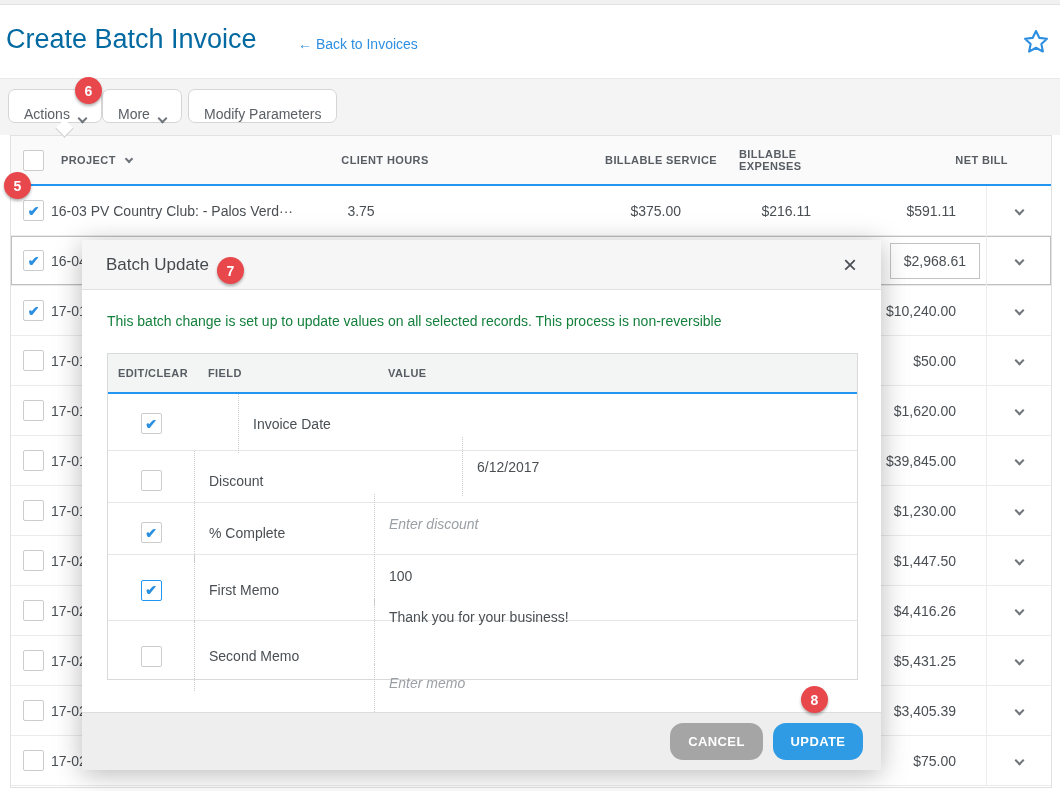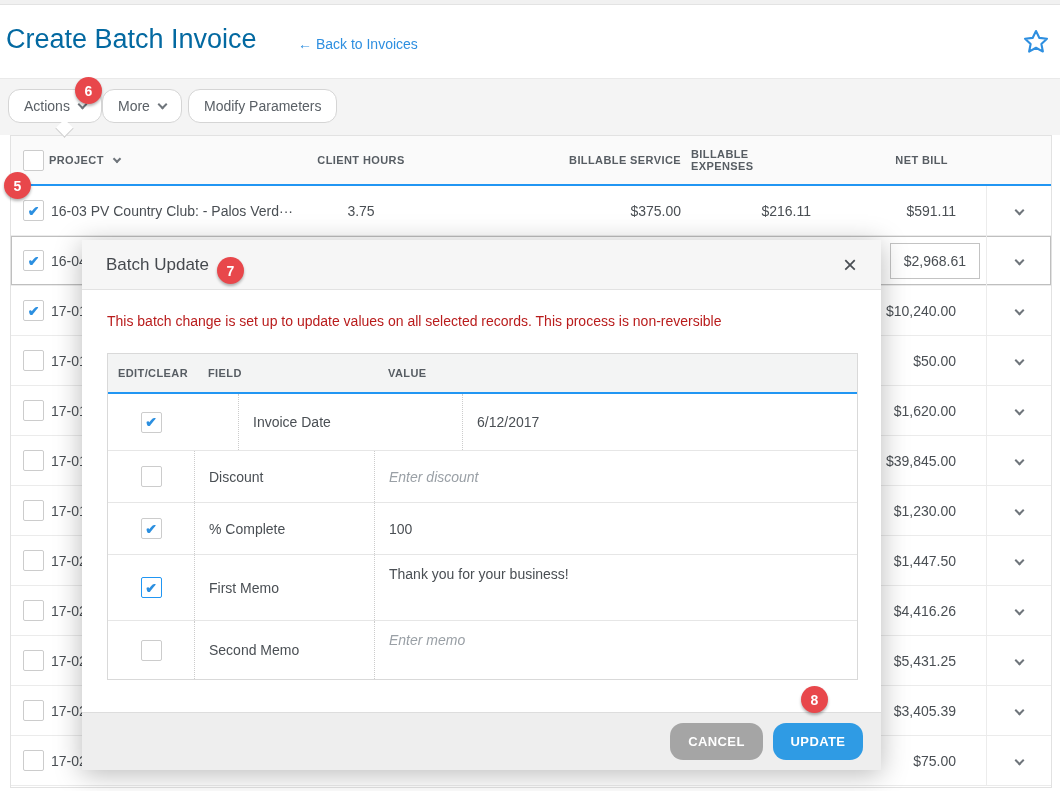--- a/index.html
+++ b/index.html
@@ -16,33 +16,33 @@
 
   
   .page-title { position:absolute; left:6px; top:24px; font-size:27px; font-weight:400; color:#0369a1; }
   .back-link { position:absolute; left:298px; top:36px; font-size:14px; color:#2e8fe0; text-decoration:none; cursor:pointer; }
   .star { position:absolute; left:1022px; top:28px; width:28px; height:28px; cursor:pointer; }
 
   
   .toolbar { position:absolute; left:0; top:78px; width:1060px; height:57px;
     background:#f4f4f4; border-top:1px solid #e9e9e9; }
   .tbtn { position:absolute; top:10px; height:34px; background:#fff; border:1px solid #d5d5d5;
-    border-radius:12px; font-family:"Liberation Sans",sans-serif; font-size:14px; color:#5a6066;
-    display:flex; align-items:center; padding:0 15px; cursor:pointer; }
+    border-radius:7px; font-family:"Liberation Sans",sans-serif; font-size:14px; color:#5a6066;
+    display:flex; align-items:flex-end; padding:0 15px; cursor:pointer; }
   .tbtn .chev { margin-left:9px; margin-top:-3px; }
   .chev { width:7px; height:7px; border-right:2px solid #6f757b; border-bottom:2px solid #6f757b;
     display:inline-block; transform:rotate(45deg); }
   .pointer { position:absolute; left:58px; top:122px; width:13px; height:13px; background:#fff;
     border-right:1px solid #cfcfcf; border-bottom:1px solid #cfcfcf; transform:rotate(45deg); z-index:3; }
 
   
   .inv-table { position:absolute; left:10px; top:135px; width:1042px; height:653px;
     border:1px solid #e2e2e2; background:#fff; }
   .inv-head, .inv-row { display:grid; grid-template-columns:38px 252px 120px 270px 130px 165px 66px; }
-  .inv-head { height:50px; background:#fafafa; border-bottom:2px solid #2196f3; align-items:center; }
+  .inv-head { height:50px; background:#fafafa; border-bottom:2px solid #2196f3; align-items:center;gap:12px; }
   .inv-head .th { font-size:11px; font-weight:700; color:#575d63; letter-spacing:.4px; }
   .inv-row { height:50px; align-items:center; border-bottom:1px solid #ebebeb; background:#fff; }
   .inv-row.active { box-shadow: inset 0 0 0 1px #bfbfbf; }
   .cell { display:flex; align-items:center; height:100%; font-size:14px; color:#4a4f54; }
   .cell.cb { padding-left:12px; }
   .cell.project { padding-left:2px; white-space:nowrap; overflow:hidden; }
   .cell.hours { justify-content:center; }
   .cell.service, .cell.expenses { justify-content:flex-end; padding-right:10px; }
   .cell.netbill { justify-content:flex-end; padding-right:30px; }
   .cell.netbill.editable { padding-right:6px; }
@@ -61,33 +61,33 @@
   .checkbox.focused { border:1px solid #2196f3; }
 
   
   .modal { position:absolute; left:82px; top:240px; width:799px; height:530px; background:#fff;
     box-shadow:0 4px 26px rgba(0,0,0,.28); z-index:40; }
   .modal-head { height:50px; background:#f6f6f6; border-bottom:1px solid #e2e2e2;
     display:flex; align-items:center; justify-content:space-between; padding:0 24px; }
   .modal-title { font-size:17px; color:#45494e; }
   .close { font-size:24px; font-weight:300; color:#4a4f54; cursor:pointer; line-height:1; }
   .modal-body { padding:23px 25px 0 25px; }
-  .desc { font-size:14px; color:#b91c1c; margin-bottom:24px; }
+  .desc { font-size:14px; color:#15803d; margin-bottom:24px; }
 
   .m-table { border:1px solid #d9d9d9; width:751px; }
   .m-head { display:grid; grid-template-columns:86px 180px 1fr; height:40px; background:#f3f4f4;
     border-bottom:2px solid #2196f3; align-items:center; }
   .m-head span { font-size:11px; font-weight:700; color:#575d63; letter-spacing:.4px; }
   .m-head .mc1 { padding-left:10px; } .m-head .mc2, .m-head .mc3 { padding-left:14px; }
   .m-row { display:grid; grid-template-columns:86px 180px 1fr; border-bottom:1px solid #e6e6e6; background:#fff; }
   .m-row:last-child { border-bottom:none; }
   .m-row > span { display:flex; align-items:center; height:100%; }
   .m-row .mcell-cb { justify-content:center; }
   .m-row .mcell-field { padding-left:14px; font-size:14px; color:#4a4f54; border-left:1px dotted #ccc; }
-  .m-row .mcell-value { padding-left:14px; font-size:14px; color:#4a4f54; border-left:1px dotted #ccc; }
+  .m-row .mcell-value { padding-left:14px; font-size:14px; color:#4a4f54; border-left:1px dotted #ccc;margin-top:43px; }
   .m-row .mcell-value.placeholder { font-style:italic; color:#9aa0a6; }
   .m-row.memo .mcell-value { align-items:flex-start; padding-top:11px; }
   .m-row:nth-child(1) { height:57px;gap:44px; } .m-row:nth-child(2) { height:52px; }
   .m-row:nth-child(3) { height:52px; } .m-row:nth-child(4) { height:66px; }
   .m-row:nth-child(5) { height:58px; }
 
   .modal-foot { position:absolute; left:0; right:0; bottom:0; height:58px; background:#eeeeee;
     border-top:1px solid #ddd; display:flex; align-items:center; justify-content:flex-end;
     gap:10px; padding-right:18px; }
   .btn-cancel, .btn-update { border:none; border-radius:13px; height:37px; font-size:13px;

